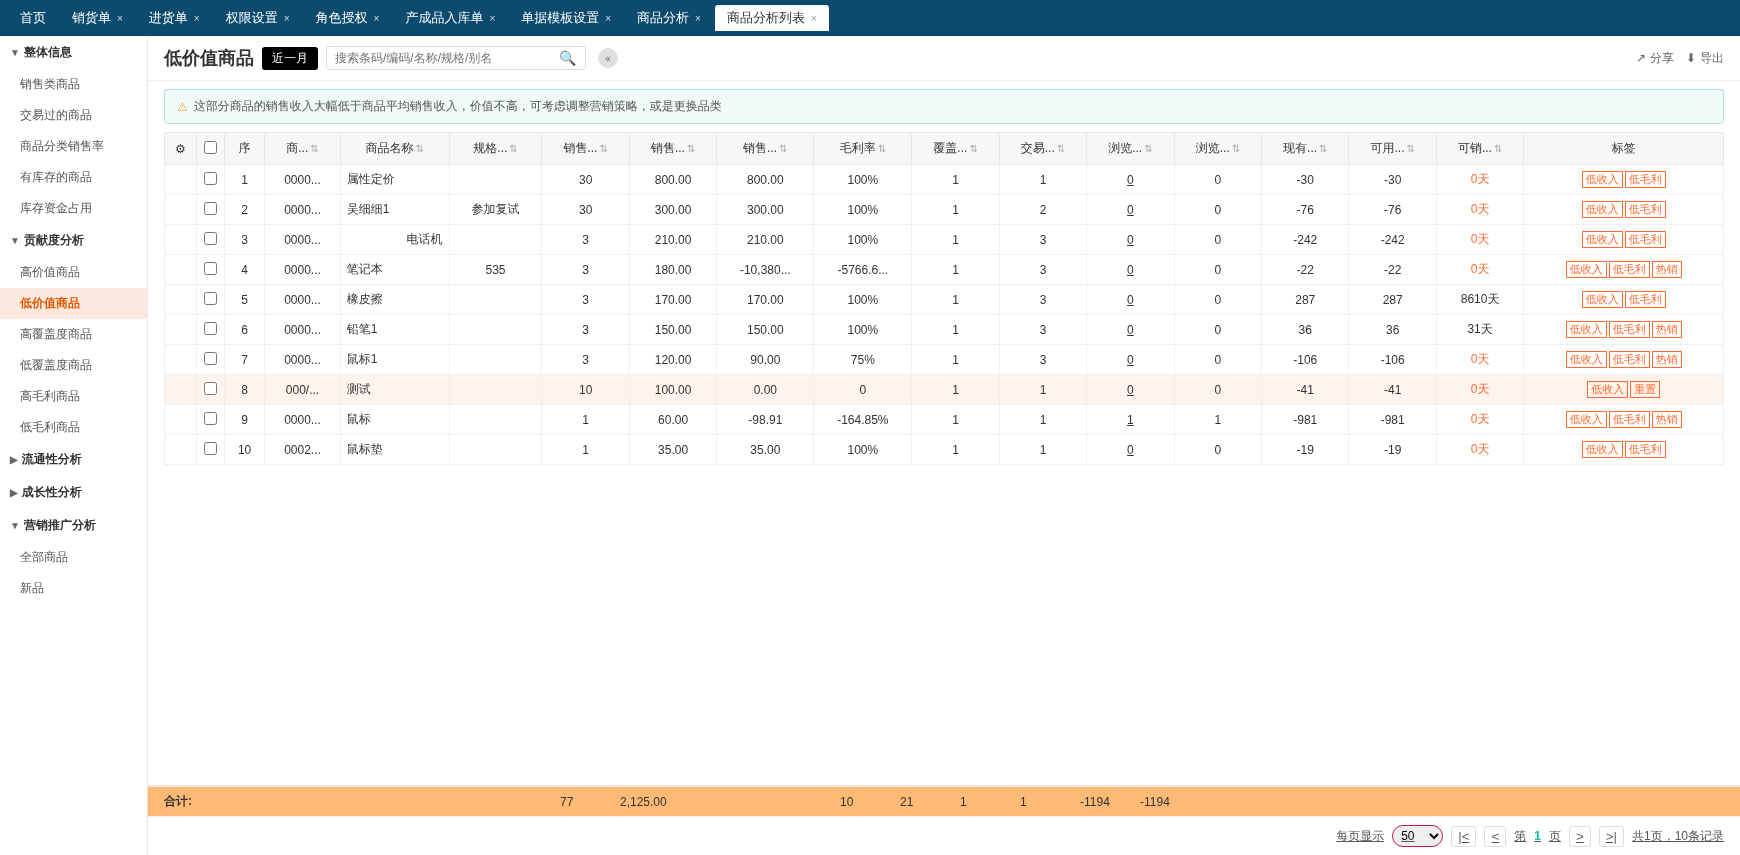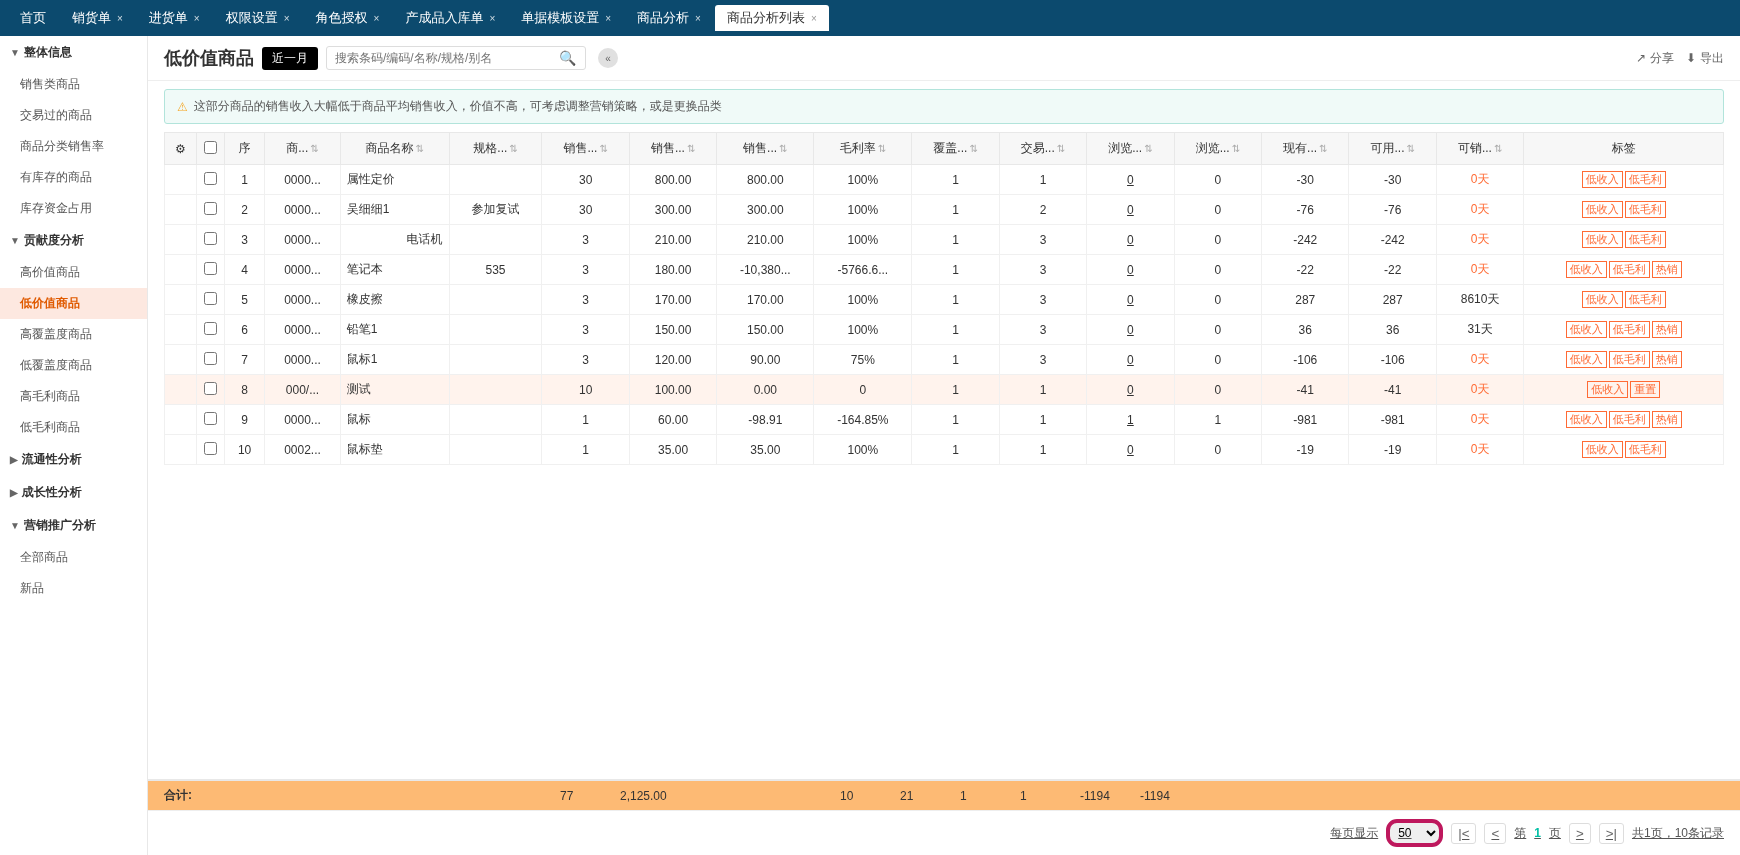--- a/index.html
+++ b/index.html
@@ -207,21 +207,21 @@
       justify-content: flex-end;
       padding: 8px 16px;
       border-top: 1px solid #eee;
       background: #fff;
       gap: 8px;
       font-size: 12px;
       color: #555;
       text-decoration: underline;
     }
     .pagination-bar select {
-      border: 4px solid #be185d;
+      border: 1px solid #be185d;
       border-radius: 11px;
       padding: 2px 4px;
       font-size: 12px;
     }
     .pag-btn {
       cursor: pointer;
       color: #666;
       padding: 2px 6px;
       border: 1px solid #ddd;
       border-radius: 3px;

